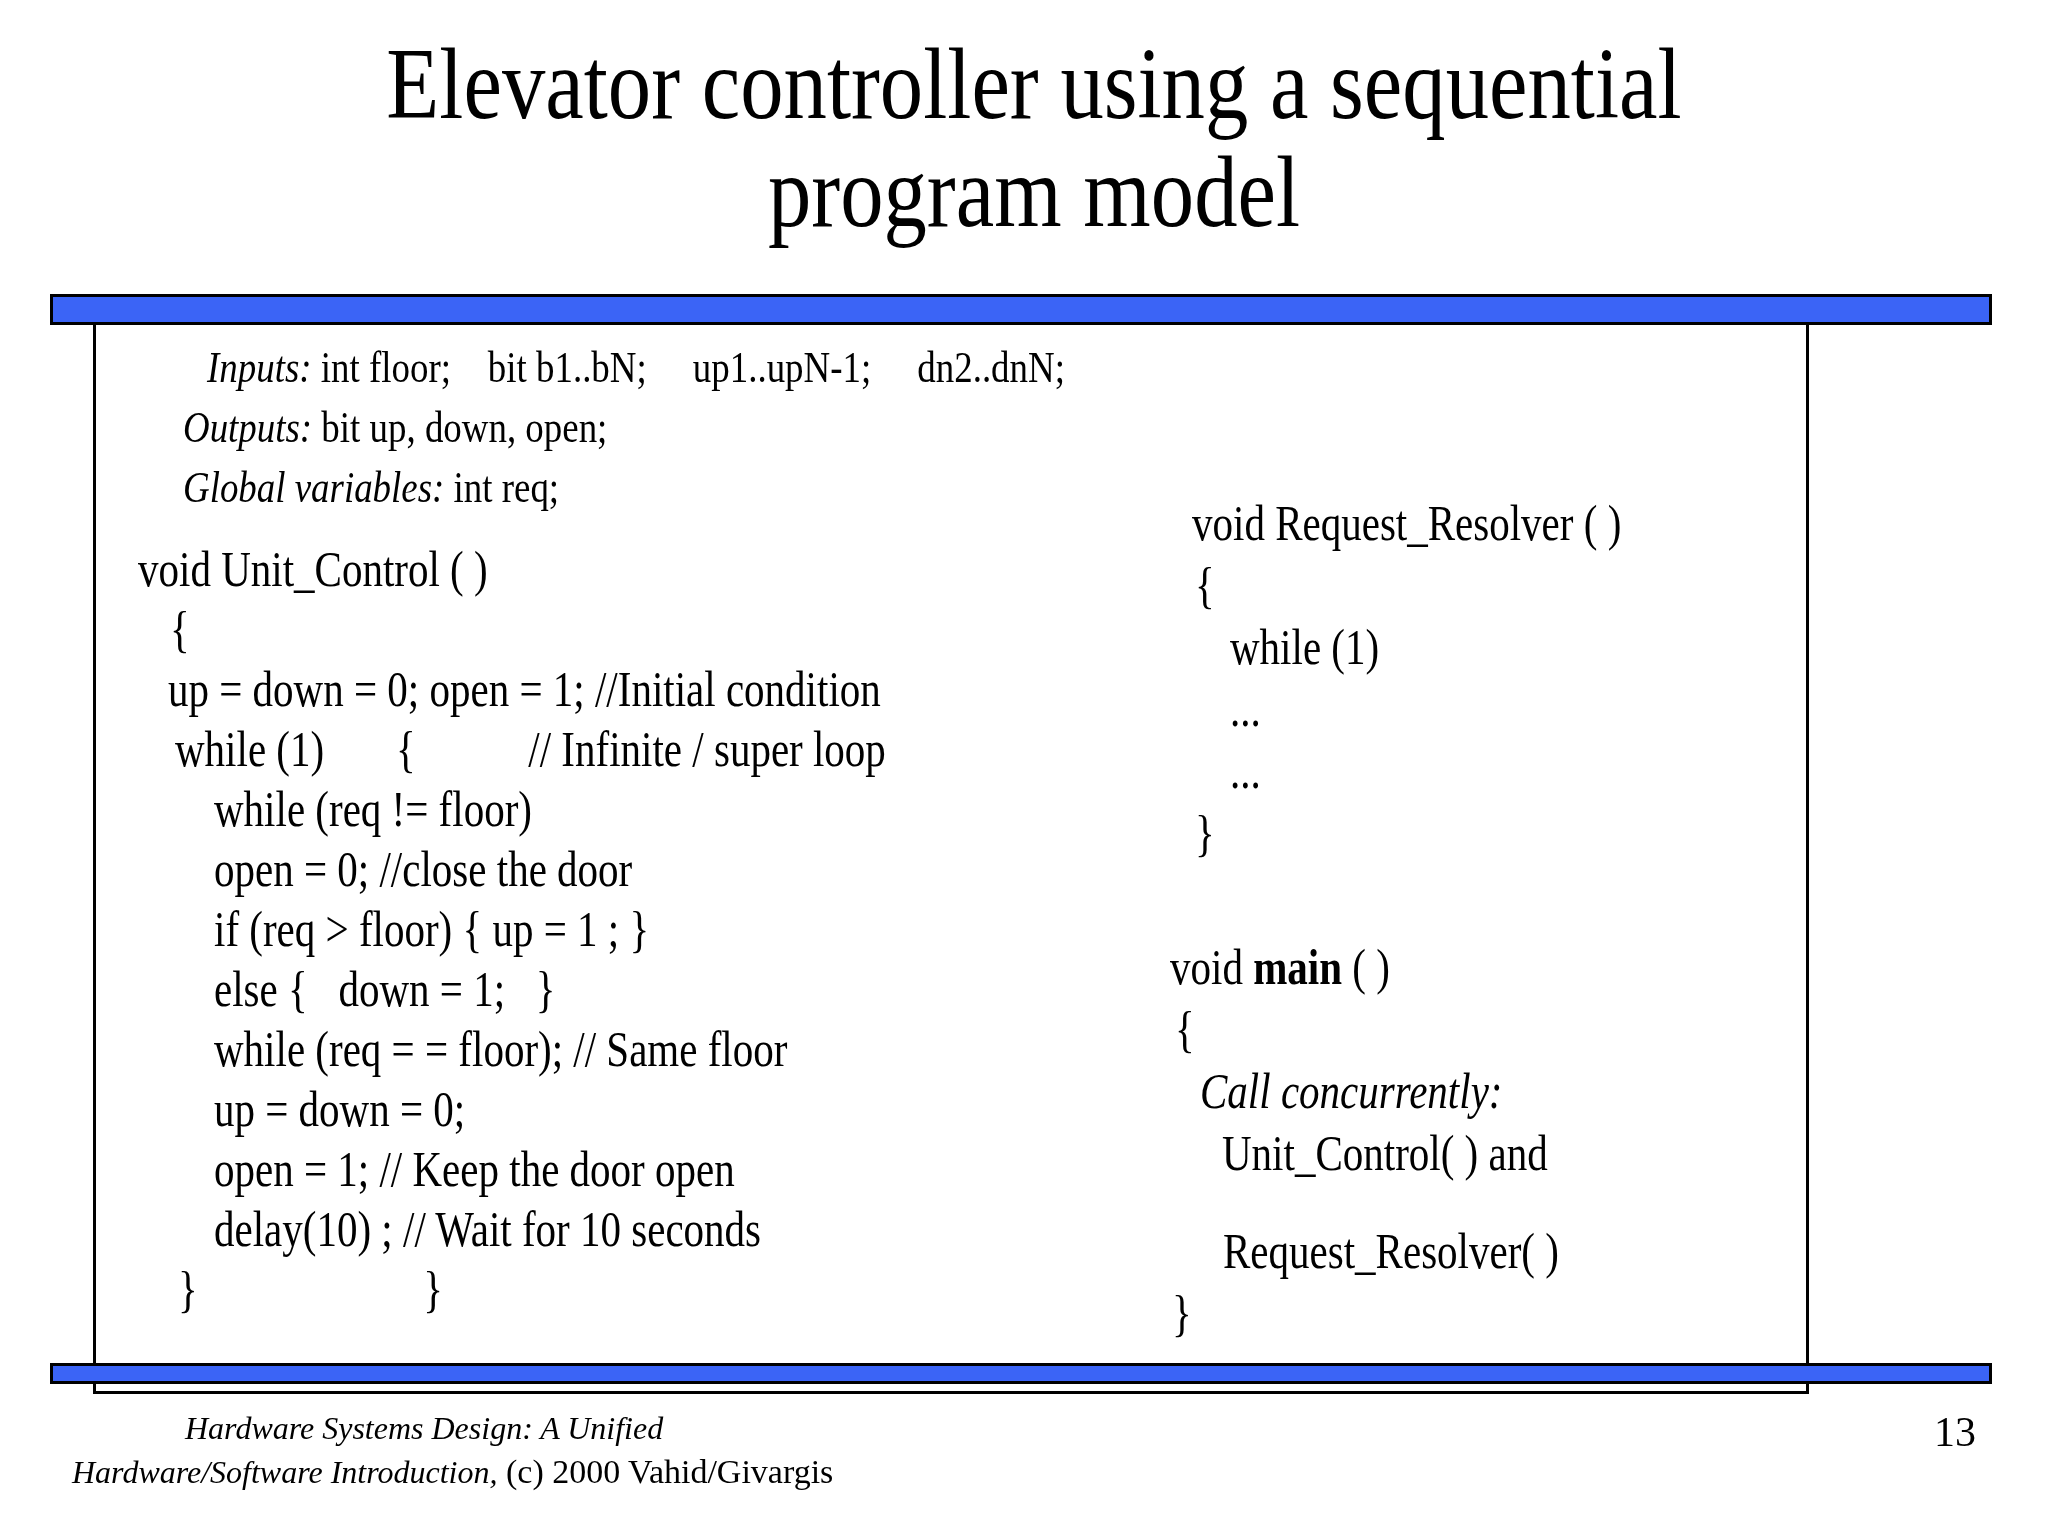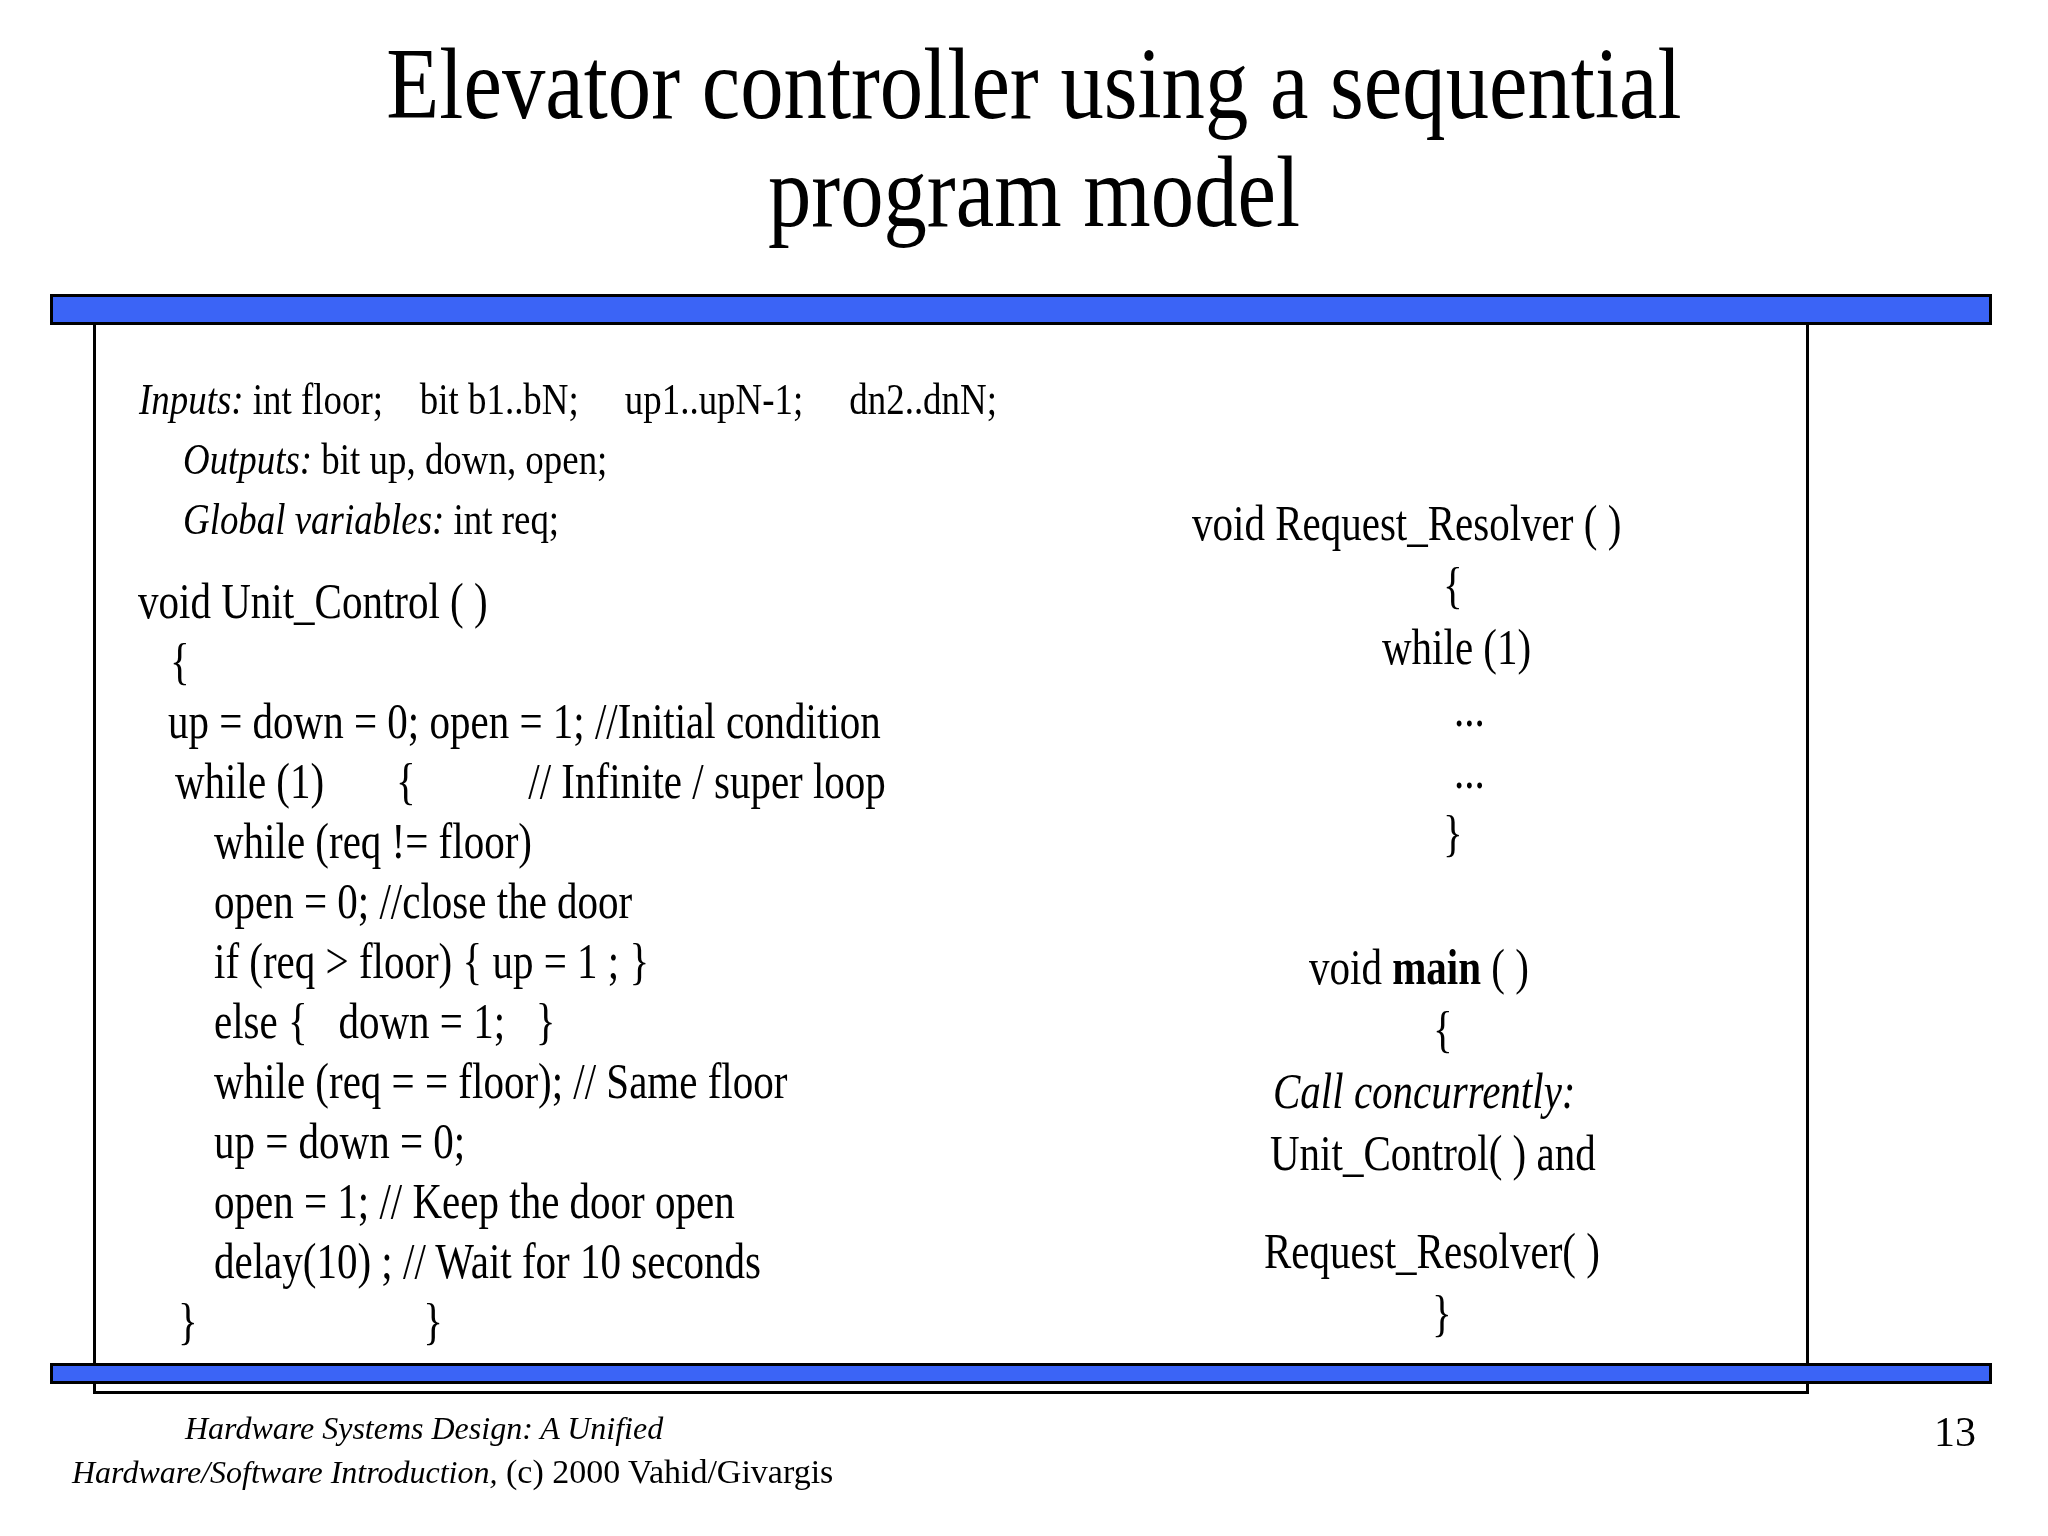--- a/index.html
+++ b/index.html
@@ -18,21 +18,21 @@
   .bar-bottom{top:1363px;height:21px;}
   
   .code-box{position:absolute;left:93px;top:309px;width:1716px;height:1085px;
             border:3px solid #000;box-sizing:border-box;background:#fff;z-index:1;}
   
   .col{position:absolute;z-index:2;}
   .col-left{left:93px;top:337px;}
   .col-right{left:1145px;top:492px;}
   .line{white-space:pre;font-size:50px;}
   .col-left  .line{height:60px;line-height:60px;}
-  .col-right .line{height:62px;line-height:62px;text-align:center;}
+  .col-right .line{height:62px;line-height:62px;}
   .line.decl{font-size:45px;}
   .tx{display:inline-block;transform:scaleX(.82);transform-origin:0 50%;white-space:pre;}
   .it{font-style:italic;}
   .bd{font-weight:bold;}
   
   .footer-line{position:absolute;font-size:32px;font-style:italic;line-height:40px;z-index:2;}
   .footer-line-1{left:185px;top:1408px;}
   .footer-line-2{left:72px;top:1452px;}
   .copyright{font-style:normal;font-size:34px;}
   .page-num{position:absolute;left:1934px;top:1408px;font-size:42px;line-height:48px;z-index:2;}
@@ -45,21 +45,21 @@
   <div class="title">
     <div class="title-line">Elevator controller using a sequential</div>
     <div class="title-line">program model</div>
   </div>
 
   <div class="code-box"></div>
   <div class="bar bar-top"></div>
   <div class="bar bar-bottom"></div>
 
   <div class="col col-left" id="left-col">
-      <div class="line decl" style="padding-left: 46px; margin-top: 32px;"><span class="tx"><span class="it">Inputs:</span><span> int floor;    bit b1..bN;     up1..upN-1;     dn2..dnN;</span></span></div>
+      <div class="line decl" style="padding-left: 114px;"><span class="tx"><span class="it">Inputs:</span><span> int floor;    bit b1..bN;     up1..upN-1;     dn2..dnN;</span></span></div>
       <div class="line decl" style="padding-left: 90px;"><span class="tx"><span class="it">Outputs:</span><span> bit up, down, open;</span></span></div>
       <div class="line decl" style="padding-left: 90px;"><span class="tx"><span class="it">Global variables:</span><span> int req;</span></span></div>
       <div class="line" style="padding-left: 45px; margin-top: 22px;"><span class="tx"><span>void Unit_Control ( )</span></span></div>
       <div class="line" style="padding-left: 77px;"><span class="tx"><span>{</span></span></div>
       <div class="line" style="padding-left: 75px;"><span class="tx"><span>up = down = 0; open = 1; //Initial condition</span></span></div>
       <div class="line" style="padding-left: 82px;"><span class="tx"><span>while (1)       {           // Infinite / super loop</span></span></div>
       <div class="line" style="padding-left: 121px;"><span class="tx"><span>while (req != floor)</span></span></div>
       <div class="line" style="padding-left: 121px;"><span class="tx"><span>open = 0; //close the door</span></span></div>
       <div class="line" style="padding-left: 121px;"><span class="tx"><span>if (req &gt; floor) { up = 1 ; }</span></span></div>
       <div class="line" style="padding-left: 121px;"><span class="tx"><span>else {   down = 1;   }</span></span></div>

